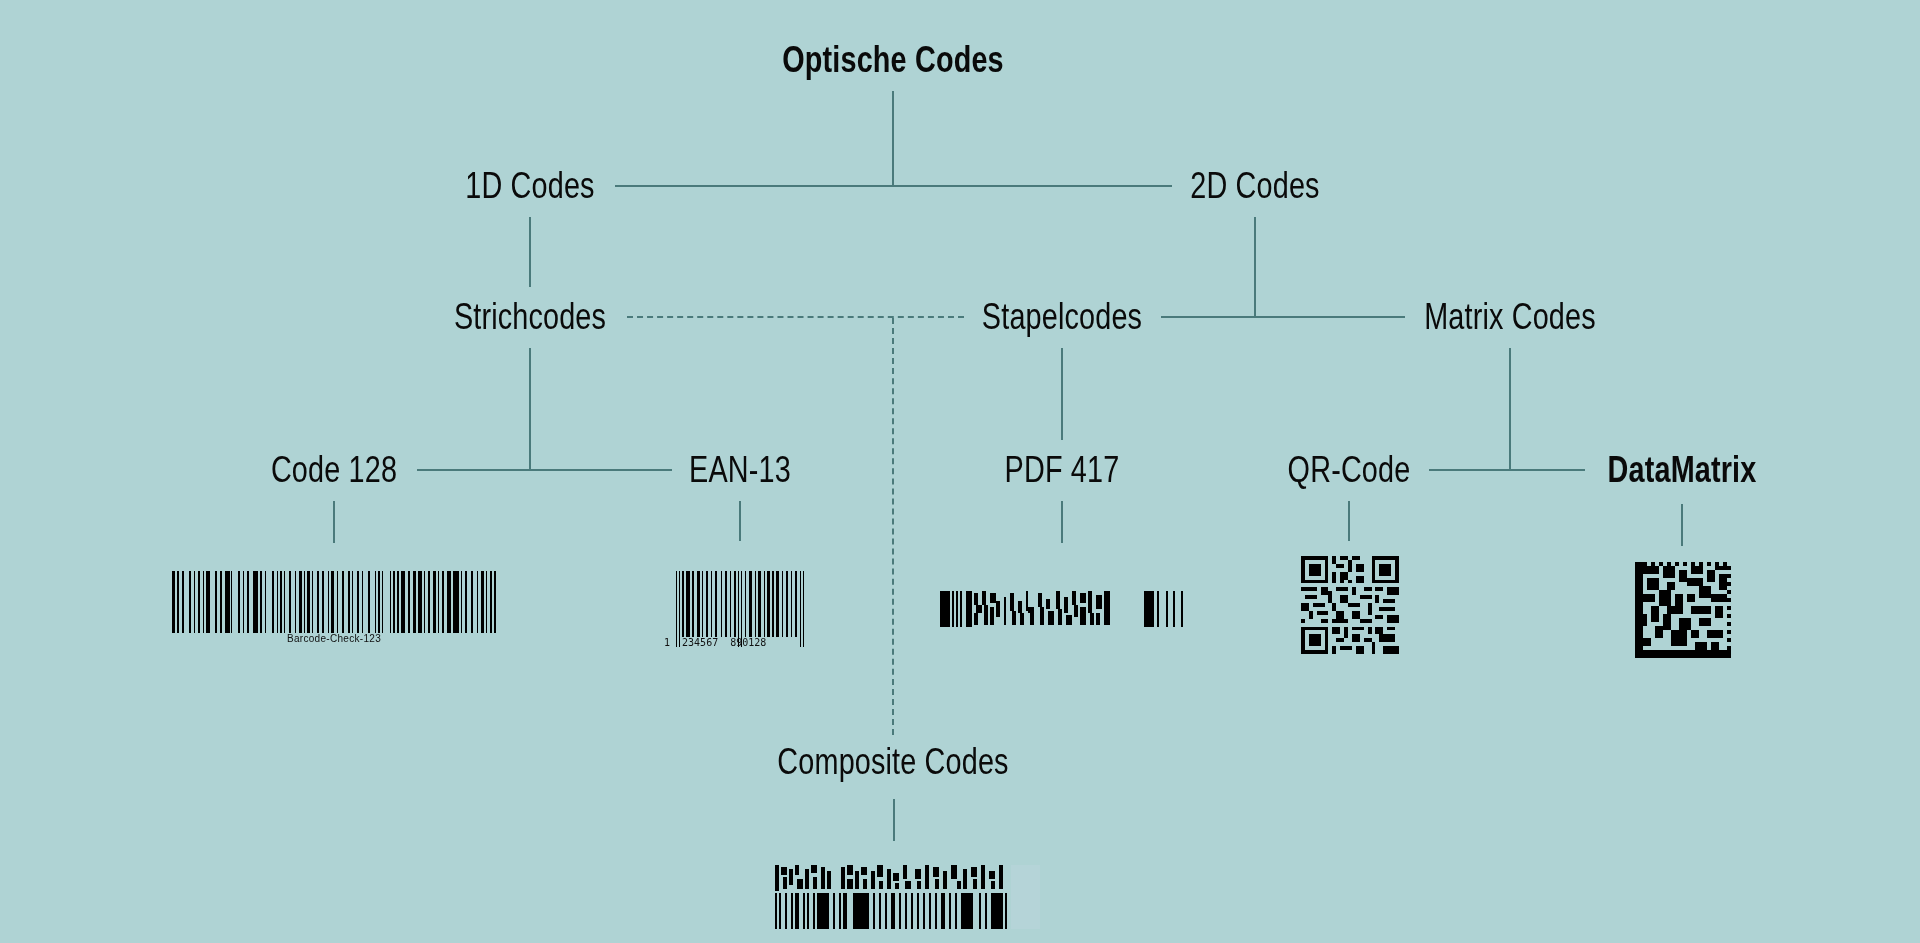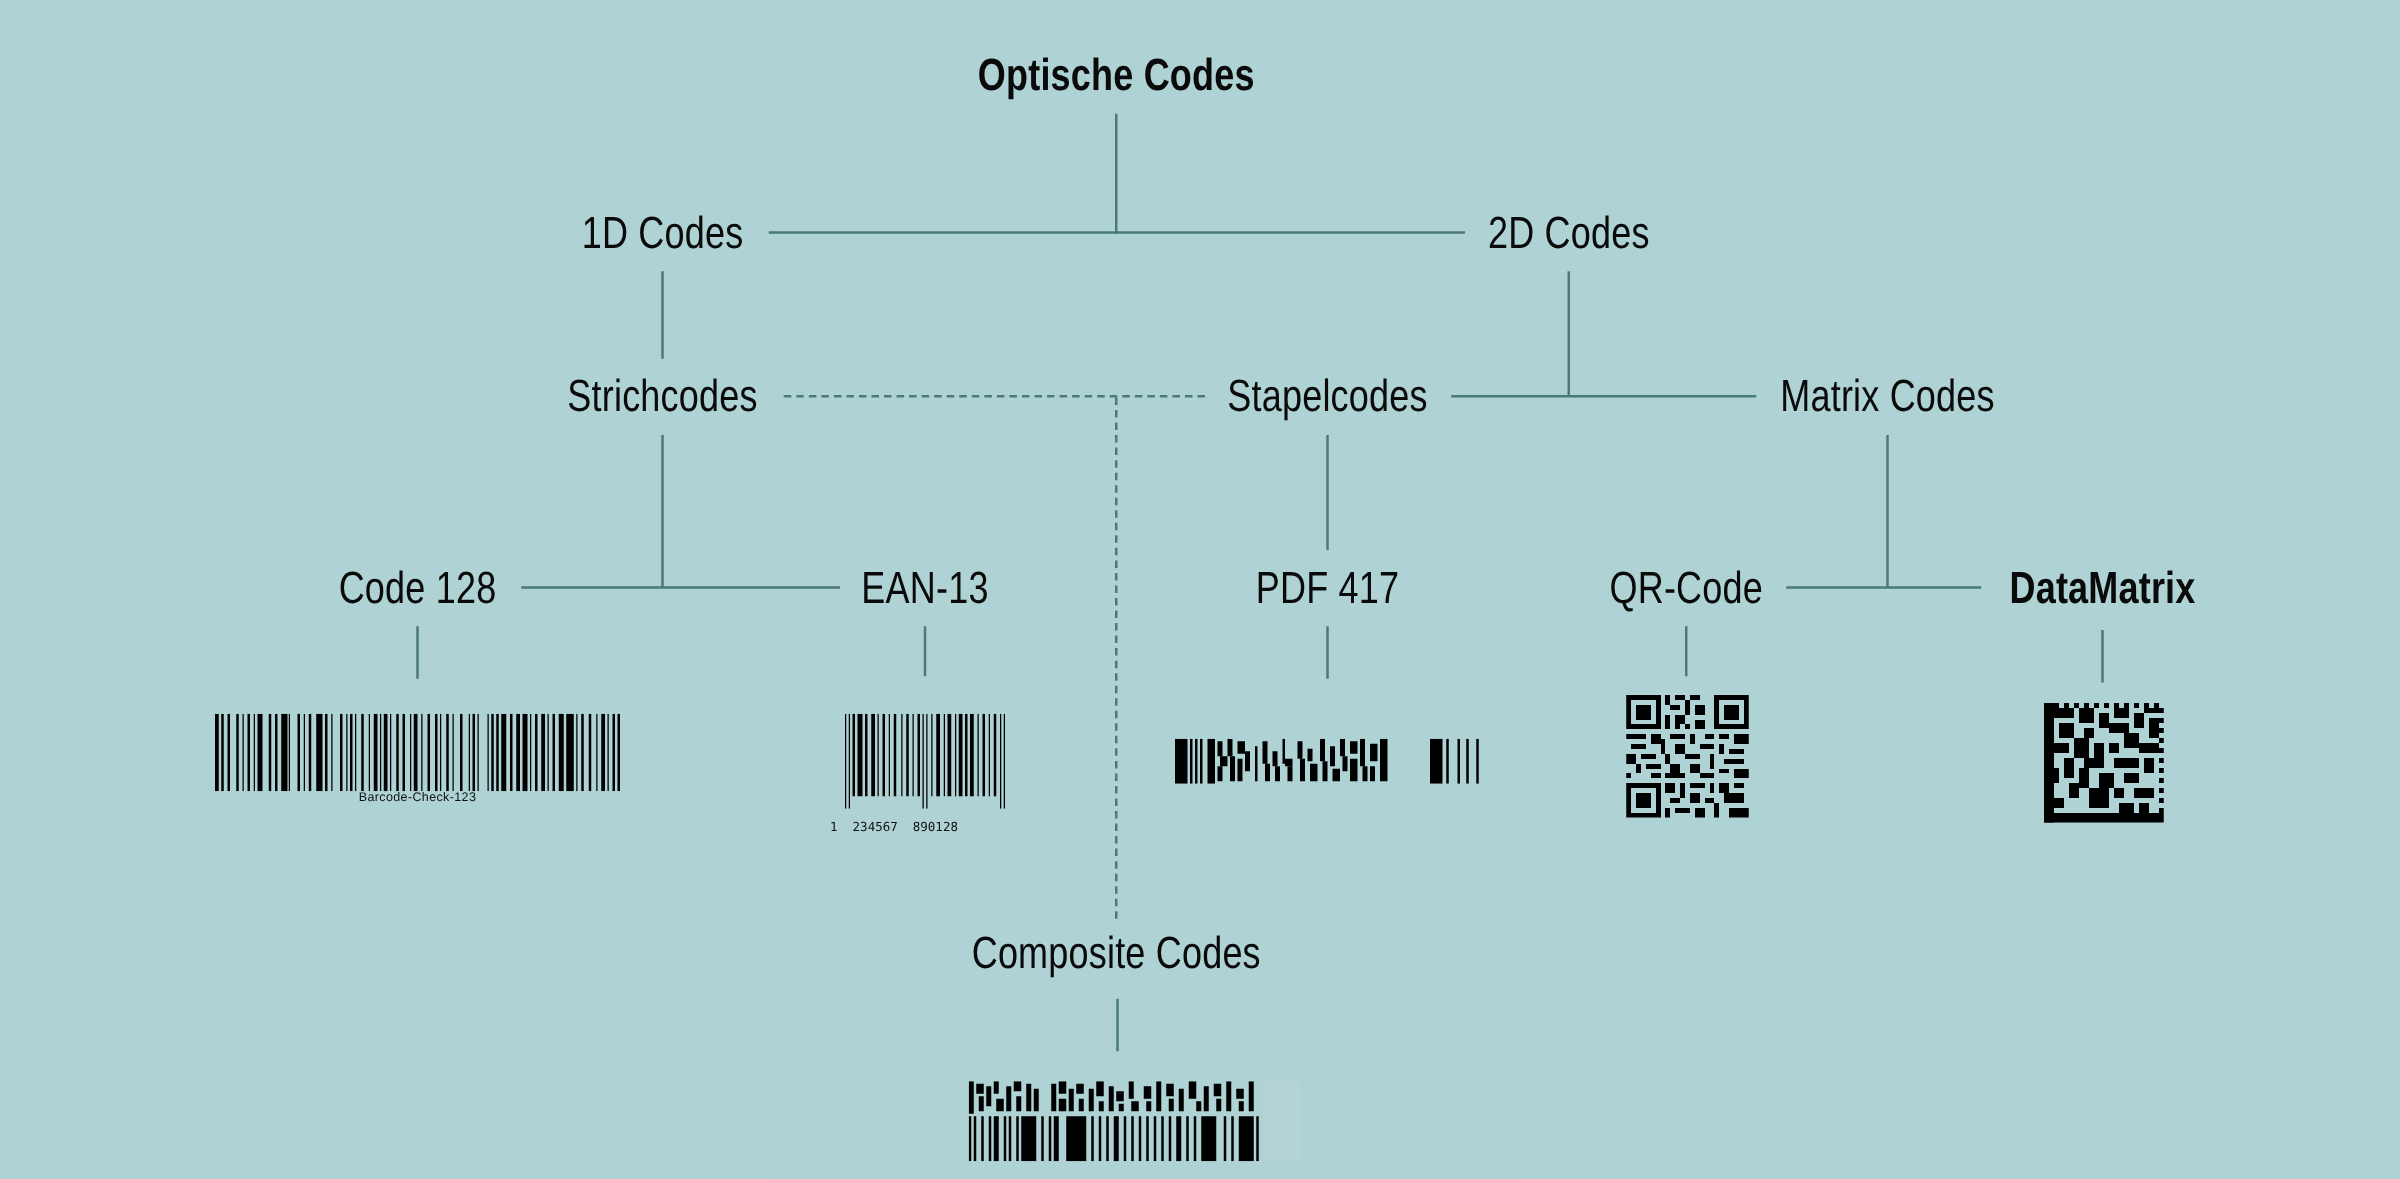--- a/index.html
+++ b/index.html
@@ -188,21 +188,21 @@
       <rect x="97" y="0" width="2" height="66"></rect>
         <rect x="101" y="0" width="3" height="66"></rect>
         <rect x="107" y="0" width="1" height="66"></rect>
       <rect x="111" y="0" width="2" height="66"></rect>
         <rect x="116" y="0" width="1" height="66"></rect>
         <rect x="120" y="0" width="2" height="66"></rect>
       <rect x="125" y="0" width="1" height="76"></rect>
         <rect x="128" y="0" width="1" height="76"></rect>
     </g>
   </svg>
-  <div class="ean-digits" style="left:664px;top:622px;margin-top:20px;">1  234567  890128</div>
+  <div class="ean-digits" style="left:664px;top:622px;">1  234567  890128</div>
 
   <svg class="sym" style="left:940px;top:576px;" width="244" height="36" viewBox="0 0 244 36">
     <g fill="#000">
       <rect x="0" y="0" width="10" height="36"></rect>
         <rect x="12" y="0" width="2" height="36"></rect>
         <rect x="16" y="0" width="2" height="36"></rect>
         <rect x="20" y="0" width="2" height="36"></rect>
       <rect x="26" y="0" width="6" height="36"></rect>
       <rect x="34" y="2" width="4" height="12"></rect>
         <rect x="36" y="14" width="6" height="8"></rect>

